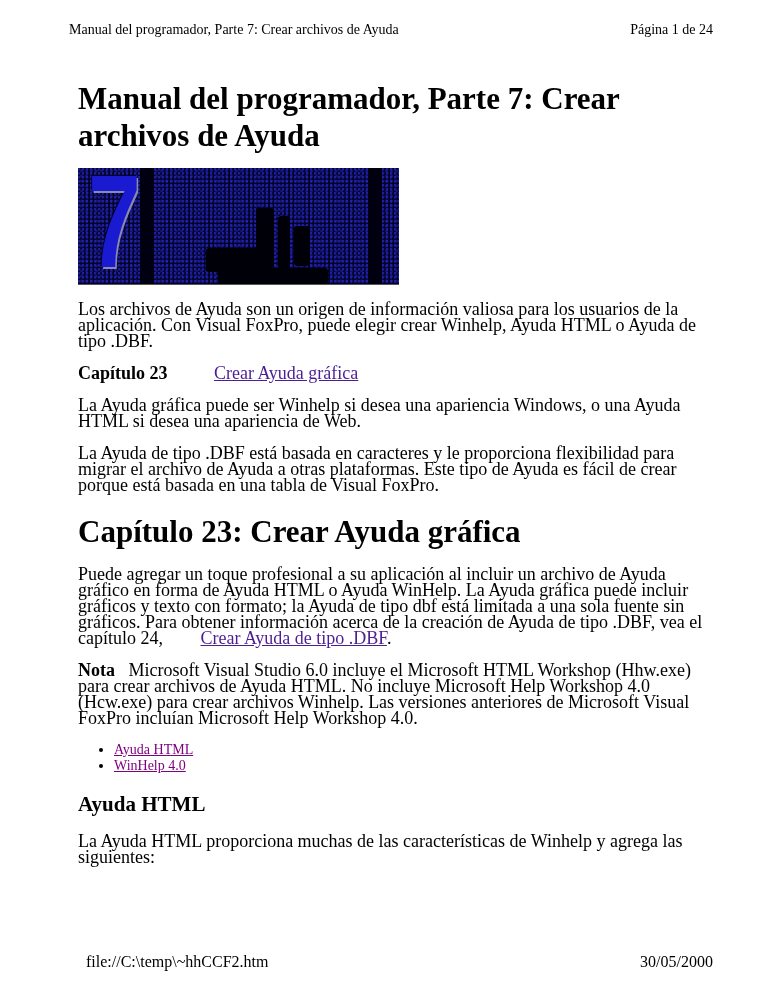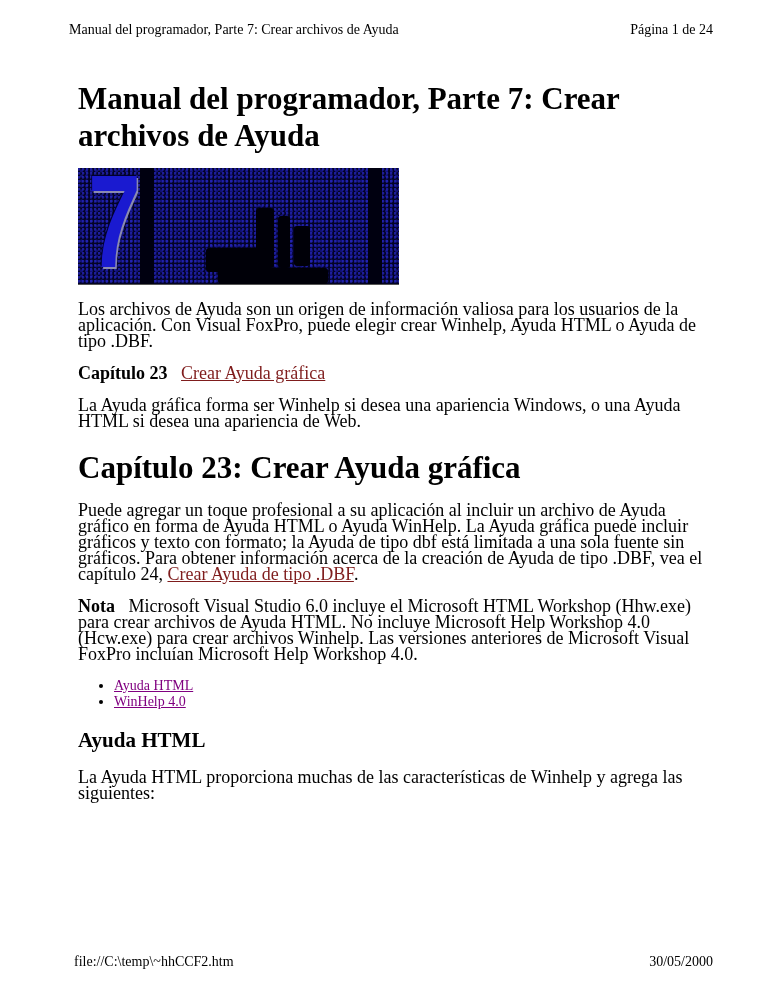--- a/index.html
+++ b/index.html
@@ -21,25 +21,25 @@
       left: 69px;
       right: 55px;
       display: flex;
       justify-content: space-between;
       font-size: 14px;
       line-height: 16px;
     }
     .print-footer {
       position: absolute;
       top: 954px;
-      left: 74px;
+      left: 86px;
       right: 55px;
       display: flex;
       justify-content: space-between;
-      font-size: 14px;
+      font-size: 16px;
       line-height: 16px;
     }
     .content {
       position: absolute;
       top: 80px;
       left: 78px;
       width: 640px;
     }
     h1.doc-title {
       margin: 0;
@@ -86,21 +86,22 @@
     }
     p {
       margin: 0;
       font-size: 18px;
       line-height: 16px;
     }
     .gap-lg { margin-top: 16px; }
     .chapter-line { margin-top: 16px; }
     .chapter-line b { font-weight: bold; margin-top: 9px; }
     a.link {
-      color: #7f1d1d;
+      color: #4c1d95;
+      margin-left: 33px;
     }
     a.visited {
       color: #800080;
       text-decoration: underline;
     }
     h1.chapter-heading {
       margin: 20px 0 12px 0;
       font-size: 31px;
       line-height: 37px;
       font-weight: bold;
@@ -140,22 +141,23 @@
     <div class="shape" style="left:128px; top:80px; width:60px; height:24px;"></div>
     <div class="shape" style="left:140px; top:100px; width:110px; height:16px;"></div>
   </div>
 
   <p class="gap-lg">Los archivos de Ayuda son un origen de información valiosa para los usuarios de la aplicación. Con Visual FoxPro, puede elegir crear Winhelp, Ayuda HTML o Ayuda de tipo .DBF.</p>
 
   <p class="chapter-line">
     <b>Capítulo 23</b>&nbsp;&nbsp;
     <a class="link" href="#">Crear Ayuda gráfica</a>
   </p>
-  <p class="gap-lg">La Ayuda gráfica forma ser Winhelp si desea una apariencia Windows, o una Ayuda HTML si desea una apariencia de Web.</p>
+  <p class="gap-lg">La Ayuda gráfica puede ser Winhelp si desea una apariencia Windows, o una Ayuda HTML si desea una apariencia de Web.</p>
 
+  <p class="gap-lg">La Ayuda de tipo .DBF está basada en caracteres y le proporciona flexibilidad para migrar el archivo de Ayuda a otras plataformas. Este tipo de Ayuda es fácil de crear porque está basada en una tabla de Visual FoxPro.</p>
 
   <h1 class="chapter-heading">Capítulo 23: Crear Ayuda gráfica</h1>
 
   <p class="gap-lg"><span>Puede agregar un toque profesional a su aplicación al incluir un archivo de Ayuda gráfico en forma de Ayuda HTML o Ayuda WinHelp. La Ayuda gráfica puede incluir gráficos y texto con formato; la Ayuda de tipo dbf está limitada a una sola fuente sin gráficos. Para obtener información acerca de la creación de Ayuda de tipo .DBF, vea el capítulo 24, </span><a class="link" href="#">Crear Ayuda de tipo .DBF</a><span>.</span></p>
 
   <p class="gap-lg"><b>Nota</b>&nbsp;&nbsp;&nbsp;<span>Microsoft Visual Studio 6.0 incluye el Microsoft HTML Workshop (Hhw.exe) para crear archivos de Ayuda HTML. No incluye Microsoft Help Workshop 4.0 (Hcw.exe) para crear archivos Winhelp. Las versiones anteriores de Microsoft Visual FoxPro incluían Microsoft Help Workshop 4.0.</span></p>
 
 
   <ul class="topics">
     <li><a class="visited" href="#">Ayuda HTML</a></li>

